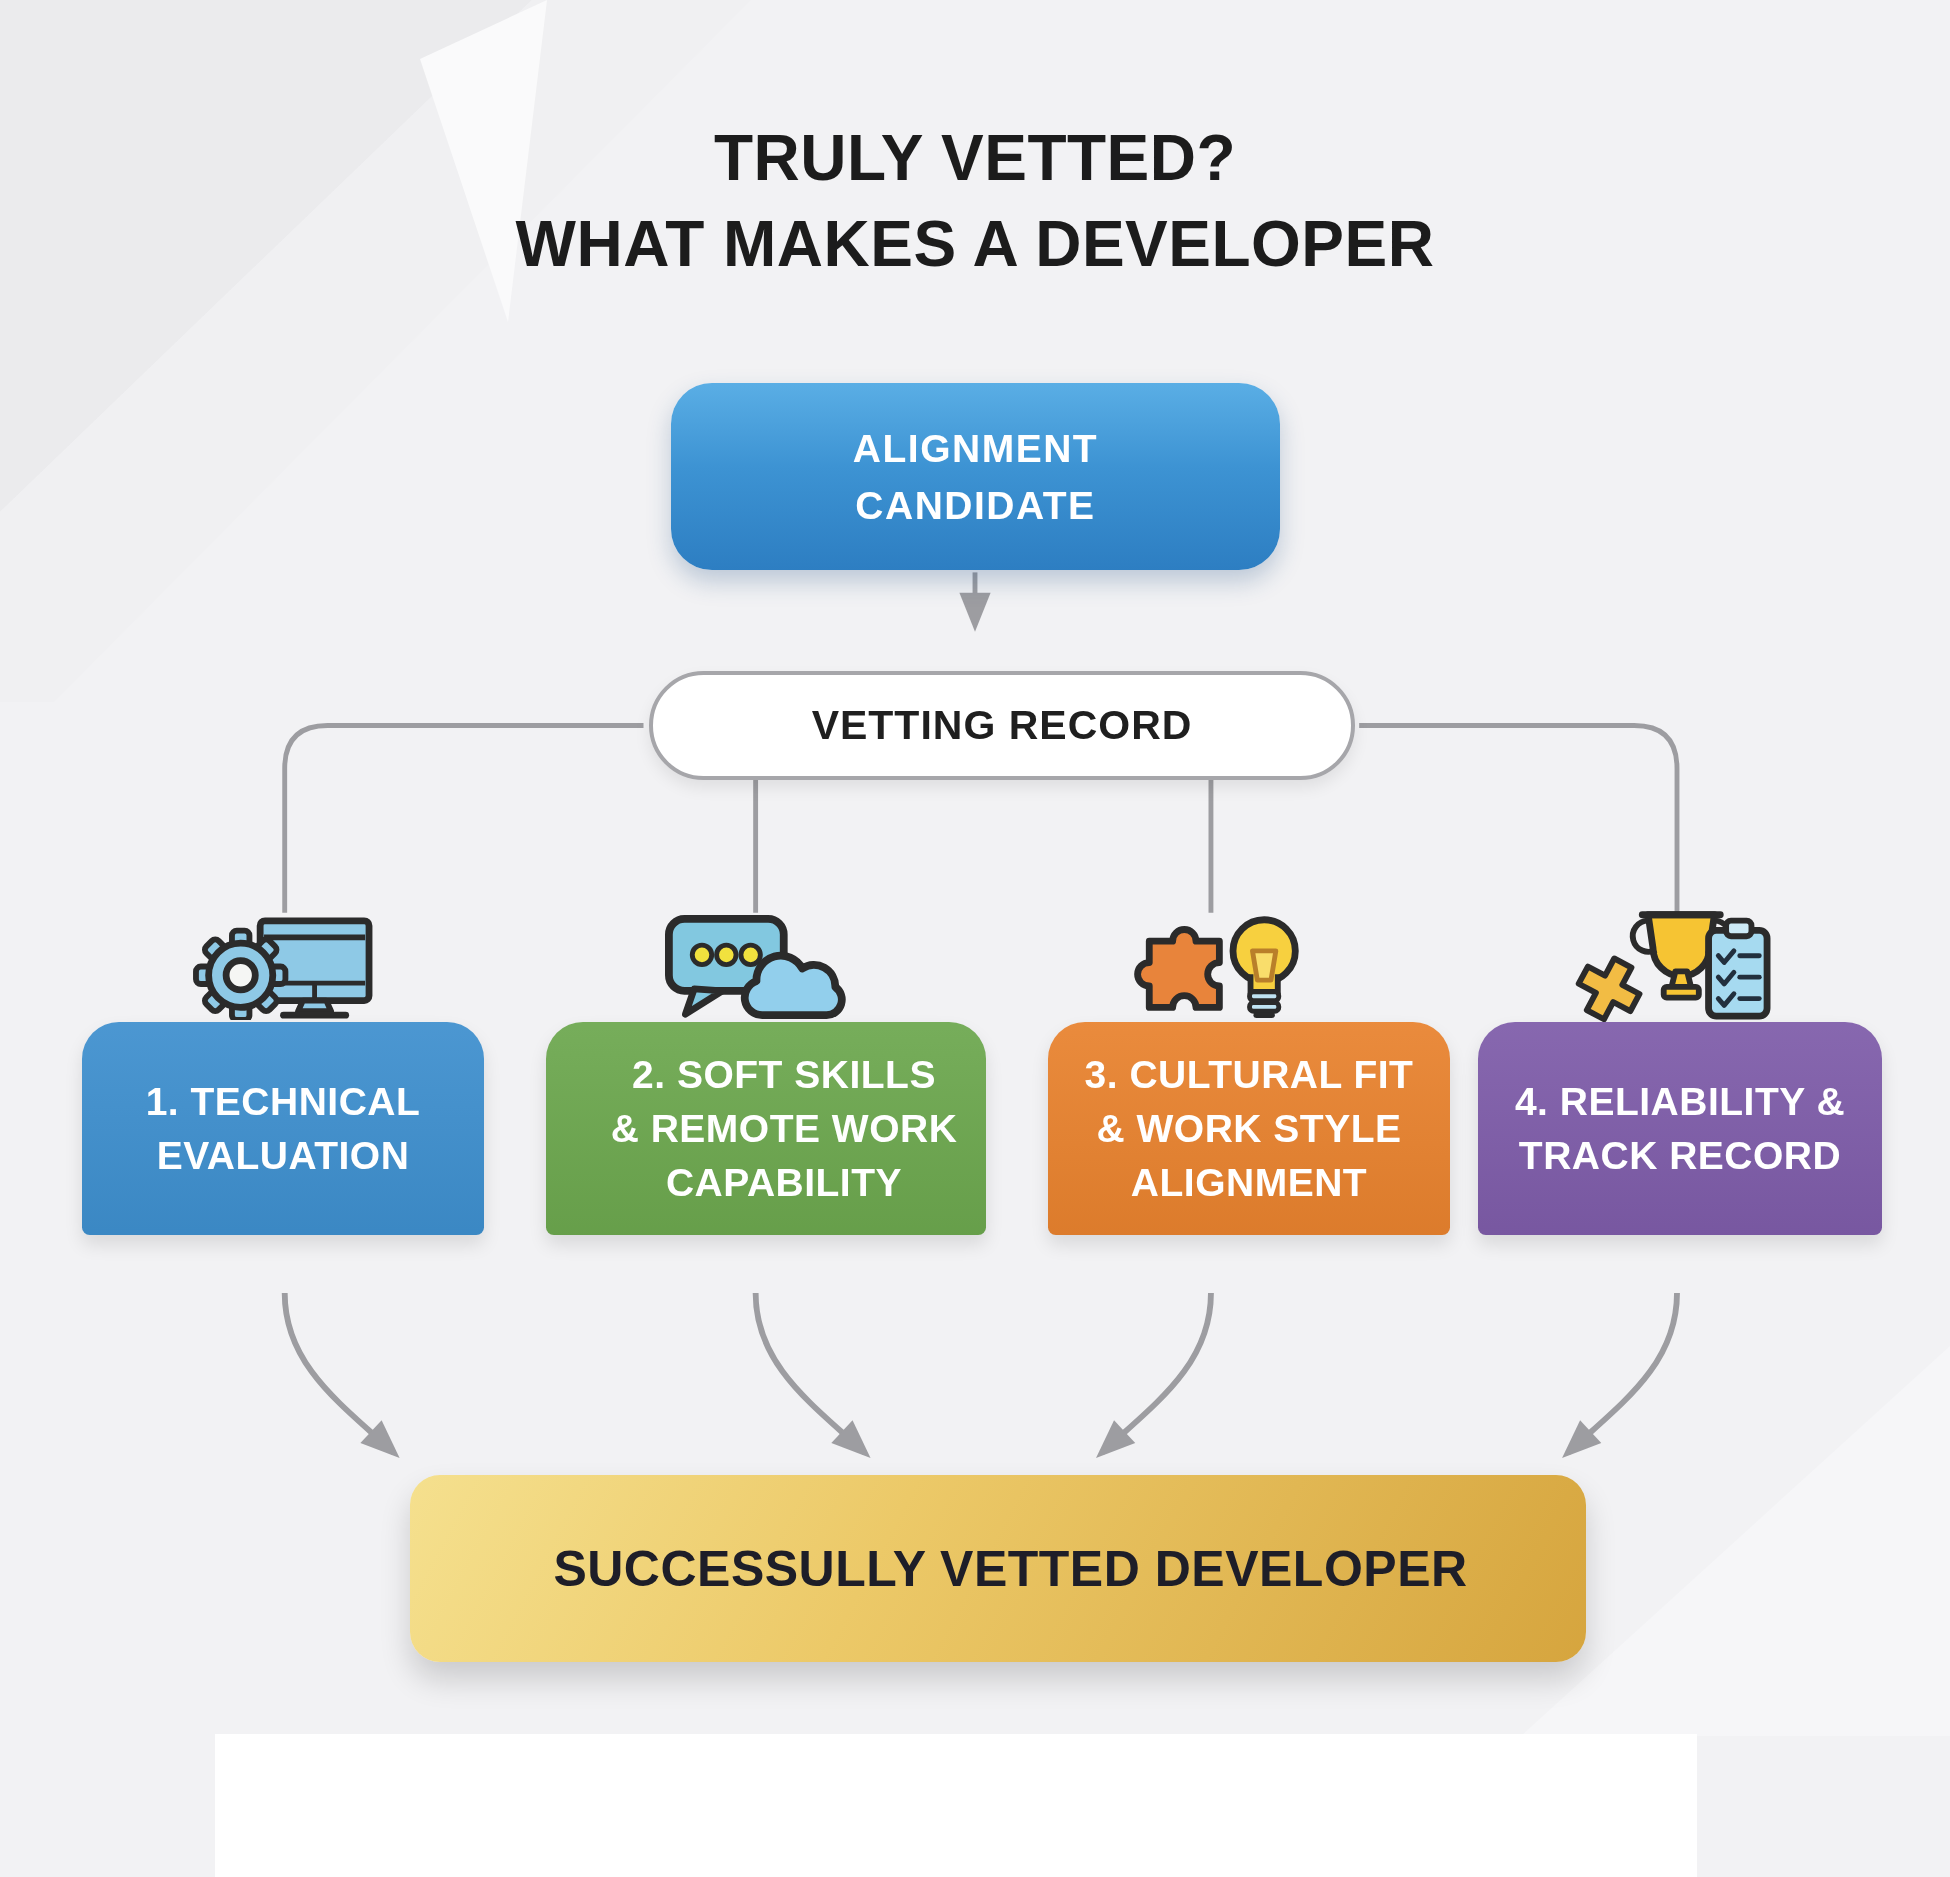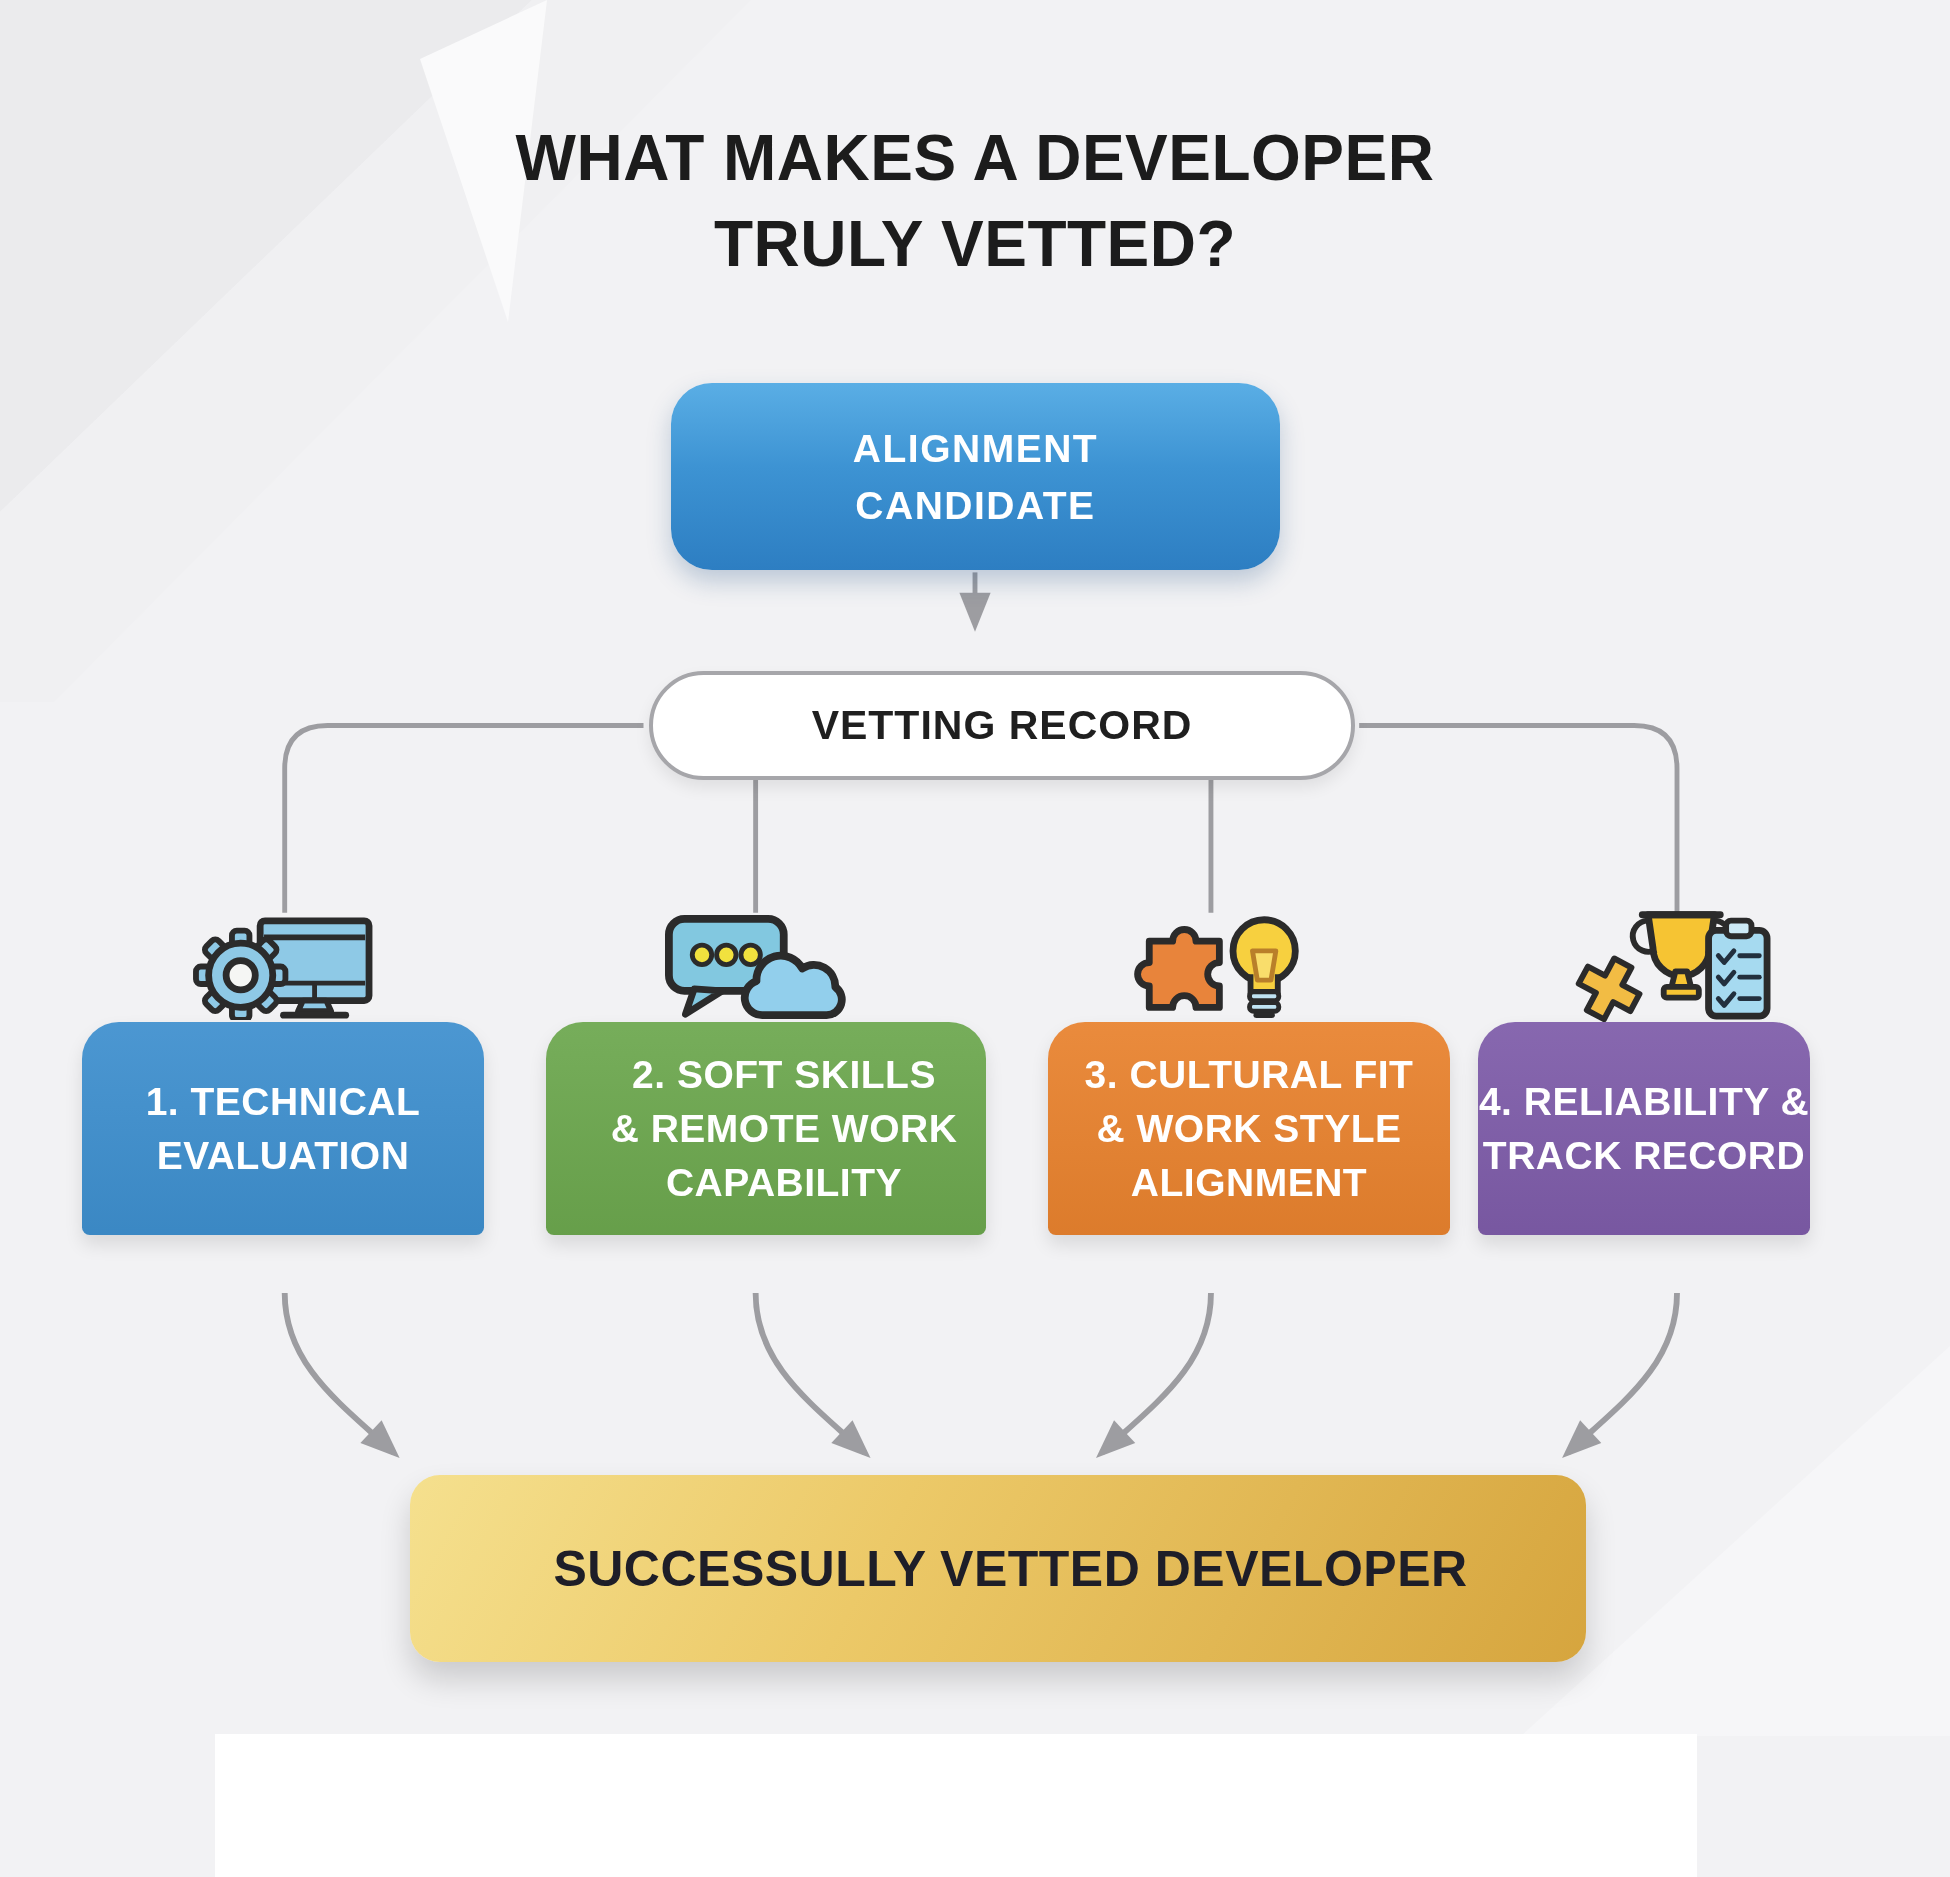--- a/index.html
+++ b/index.html
@@ -57,21 +57,21 @@
     border-radius:37px 37px 7.8px 7.8px;
     display:flex; flex-direction:column; justify-content:center; align-items:center;
     color:#ffffff; font-weight:bold; font-size:39px; line-height:54px; letter-spacing:0.5px;
     text-align:center;
     box-shadow:0 9.8px 17.6px rgba(0,0,0,0.10);
     background-image:linear-gradient(180deg,rgba(255,255,255,0.07),rgba(0,0,0,0.05));
   }
   .c1{left:82px;  width:402px; background-color:#3e8fce;}
   .c2{left:546px; width:404px; background-color:#6ca74e;padding-left:36px;}
   .c3{left:1048px;width:402px; background-color:#e8822e;}
-  .c4{left:1478px;width:332px; background-color:#7e5ca9;}
+  .c4{left:1478px;width:404px; background-color:#7e5ca9;}
   .crit span{display:block;}
 
   .result{
     position:absolute; left:410px; top:1475px; width:1151px; height:187px;
     border-radius:30px;
     background:linear-gradient(118deg,#f5e08e 0%,#ecc968 40%,#d6a53e 100%);
     box-shadow:0 17.6px 31px rgba(0,0,0,0.16);
     display:flex; justify-content:center; align-items:center;
     color:#1e1e28; font-weight:bold; font-size:50px; letter-spacing:0.5px;padding-left:25px;
   }
@@ -81,22 +81,22 @@
 
 <div class="canvas">
 
   <div class="facet f1"></div>
   <div class="facet f2"></div>
   <div class="facet f3"></div>
   <div class="facet f4"></div>
   <div class="white-band"></div>
 
   <div class="title">
+    <div>TRULY VETTED?</div>
     <div>WHAT MAKES A DEVELOPER</div>
-    <div>TRULY VETTED?</div>
   </div>
 
   <svg class="connectors" width="1950" height="1877" viewBox="0 0 2000 1925">
     <defs>
       <marker id="ah" markerUnits="userSpaceOnUse" markerWidth="44" markerHeight="36" refX="34" refY="18" orient="auto">
         <path d="M2,2 L42,18 L2,34 Z" fill="#9d9da1"></path>
       </marker>
     </defs>
     <g stroke="#9d9da1" stroke-width="5" fill="none">
       <path d="M1000,587 L1000,640" marker-end="url(#ah)"></path>

